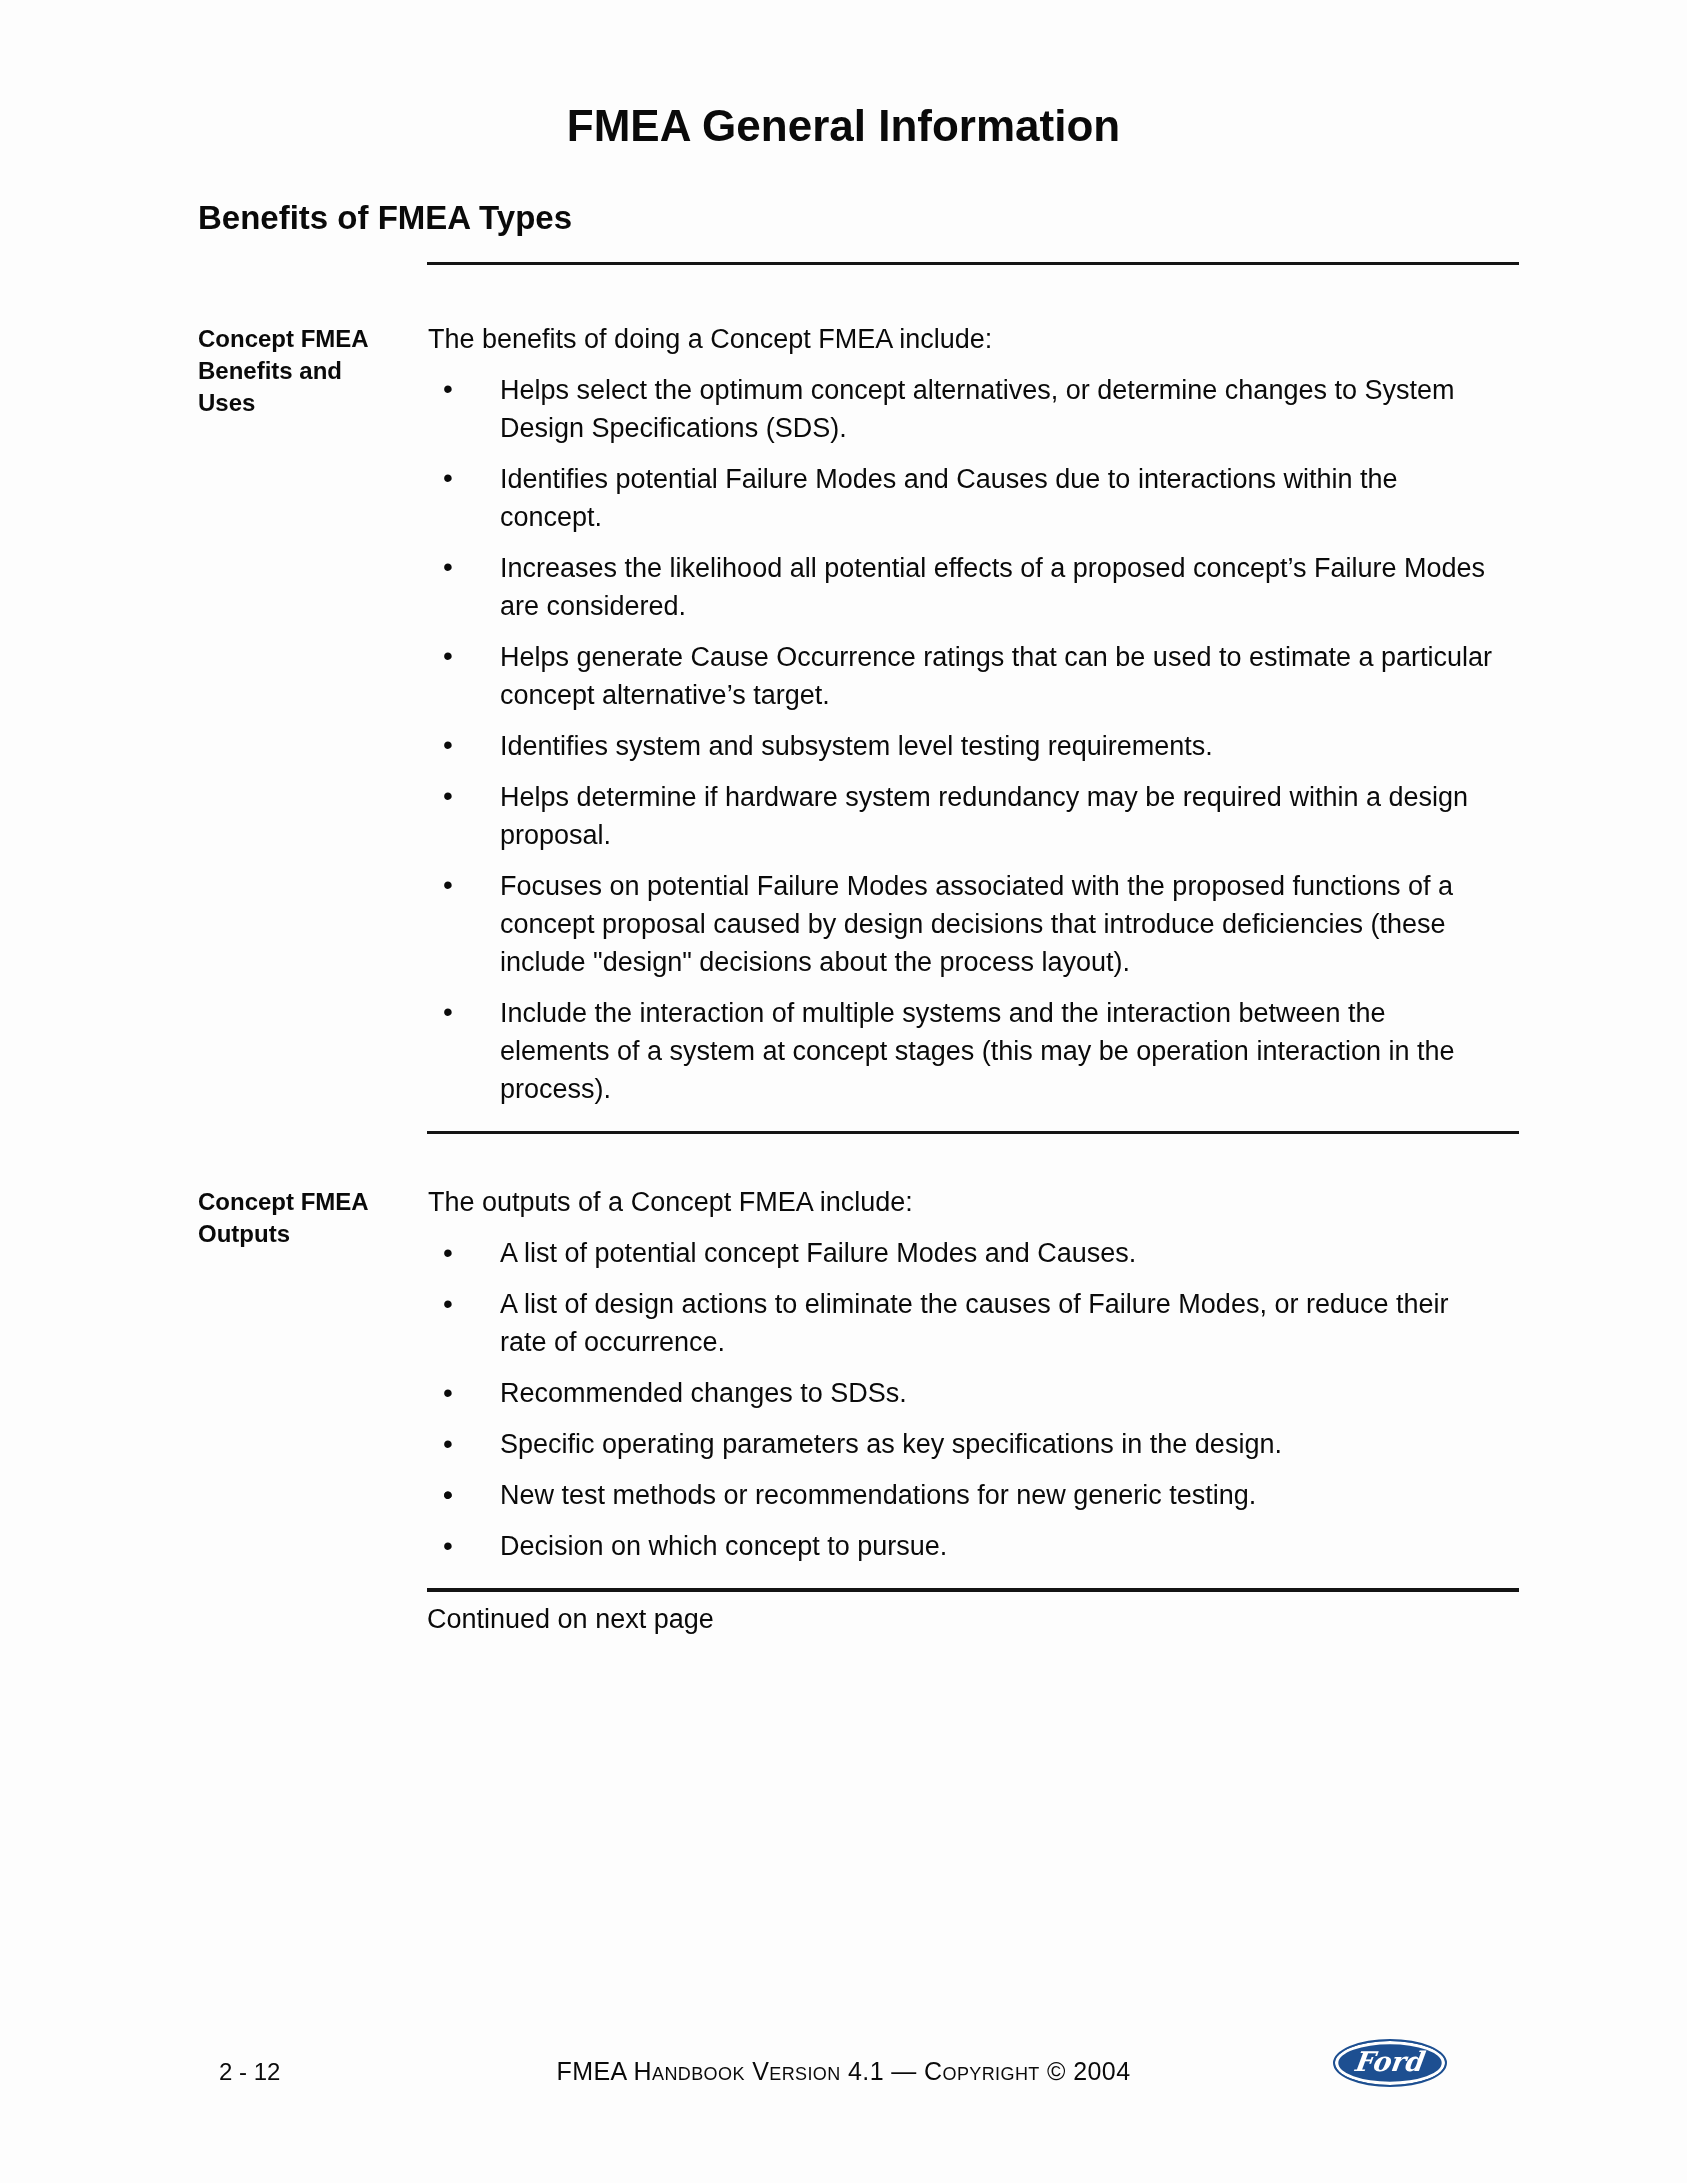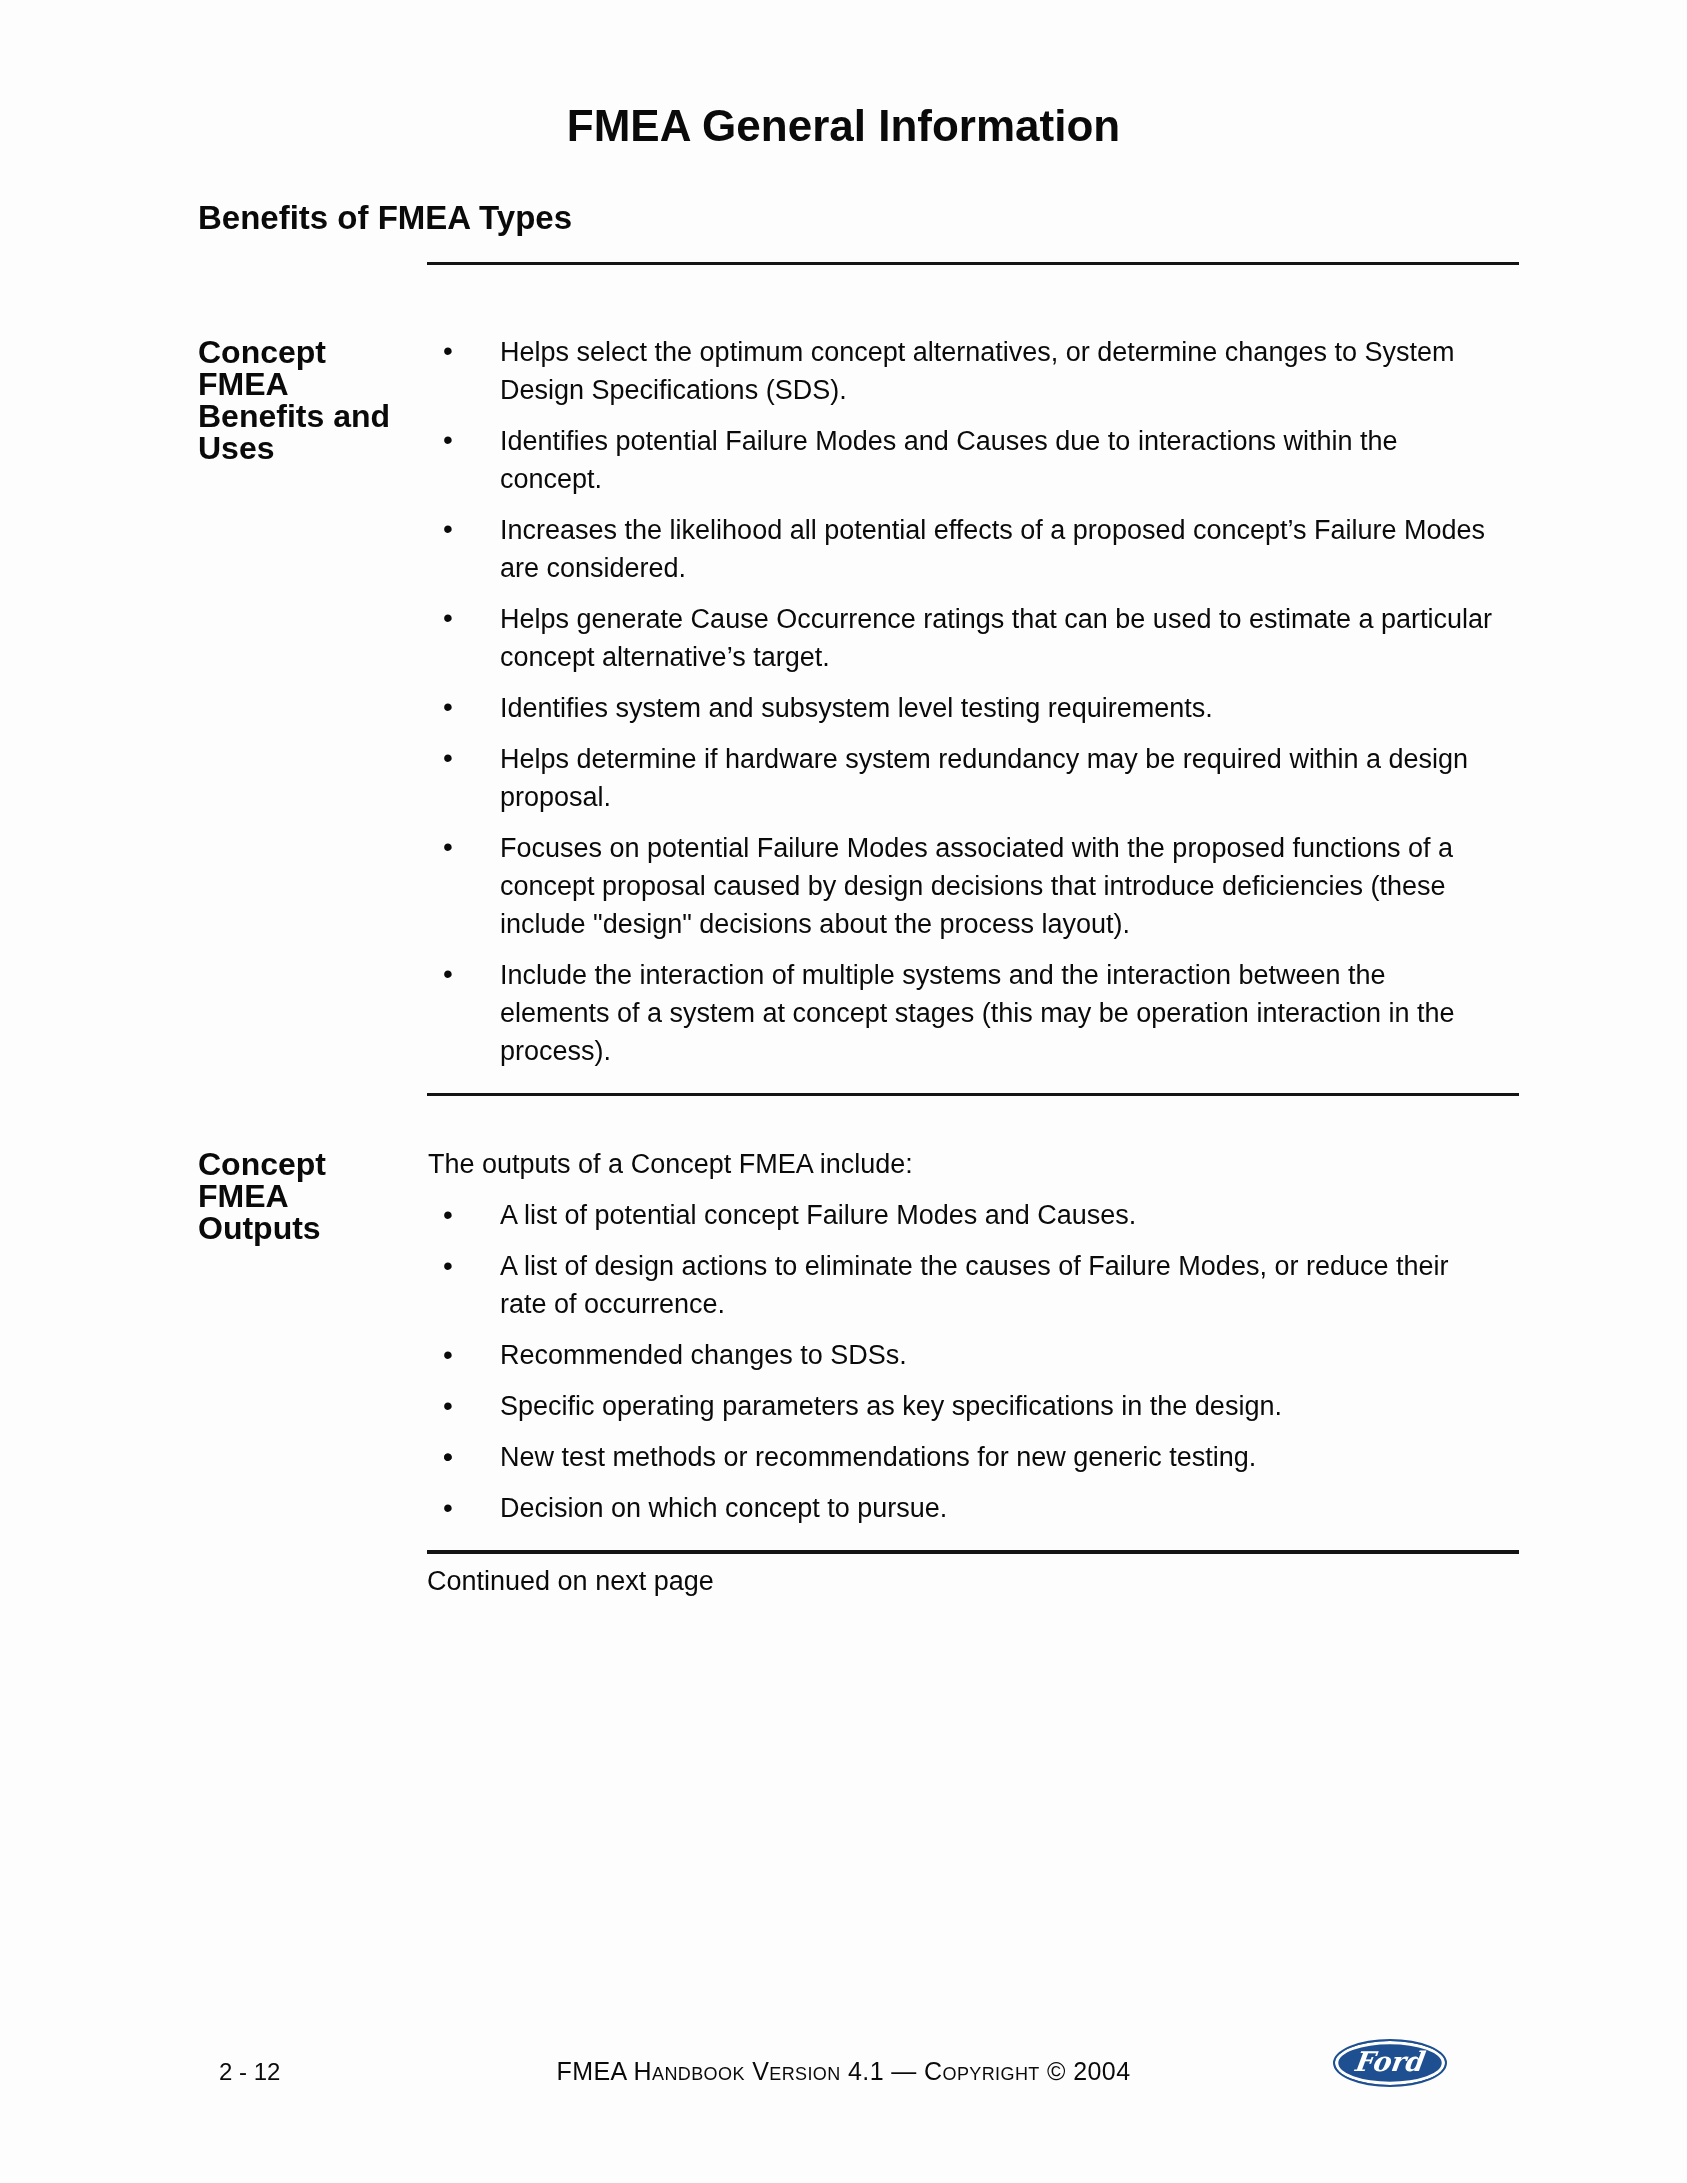--- a/index.html
+++ b/index.html
@@ -22,21 +22,21 @@
   }
   .heading-rule {
     position: absolute; top: 262px; left: 427px;
     width: 1092px; height: 3.3px; background: #141414;
   }
   .content { position: absolute; top: 320px; left: 0; width: 1687px; }
   .section { position: relative; padding-left: 428px; width: 1096px; }
   .section.second { margin-top: 49px; }
   .section-label {
     position: absolute; left: 198px; top: 2.5px; width: 221px;
-    font-weight: bold; font-size: 32px; line-height: 32px;
+    font-weight: bold; font-size: 24px; line-height: 32px;
   }
   .lead { font-size: 27px; line-height: 38px; }
   ul.bullets { list-style: none; margin: 0; padding: 0; width: 1068px; }
   li.bullet {
     position: relative; padding-left: 72px; margin-top: 13px;
     font-size: 27px; line-height: 38px;
   }
   li.bullet .dot {
     position: absolute; left: 15px; top: -0.8px;
     font-size: 28px;
@@ -87,20 +87,21 @@
 <div class="heading-rule"></div>
 
 <div class="content">
 
   <div class="section">
     <div class="section-label">
         <div>Concept FMEA</div>
         <div>Benefits and</div>
         <div>Uses</div>
       </div>
+    <div class="lead">The benefits of doing a Concept FMEA include:</div>
     <ul class="bullets">
         <li class="bullet"><span class="dot">•</span><span>Helps select the optimum concept alternatives, or determine changes to System Design Specifications (SDS).</span></li>
         <li class="bullet"><span class="dot">•</span><span>Identifies potential Failure Modes and Causes due to interactions within the concept.</span></li>
         <li class="bullet"><span class="dot">•</span><span>Increases the likelihood all potential effects of a proposed concept’s Failure Modes are considered.</span></li>
         <li class="bullet"><span class="dot">•</span><span>Helps generate Cause Occurrence ratings that can be used to estimate a particular concept alternative’s target.</span></li>
         <li class="bullet"><span class="dot">•</span><span>Identifies system and subsystem level testing requirements.</span></li>
         <li class="bullet"><span class="dot">•</span><span>Helps determine if hardware system redundancy may be required within a design proposal.</span></li>
         <li class="bullet"><span class="dot">•</span><span>Focuses on potential Failure Modes associated with the proposed functions of a concept proposal caused by design decisions that introduce deficiencies (these include "design" decisions about the process layout).</span></li>
         <li class="bullet"><span class="dot">•</span><span>Include the interaction of multiple systems and the interaction between the elements of a system at concept stages (this may be operation interaction in the process).</span></li>
       </ul>

